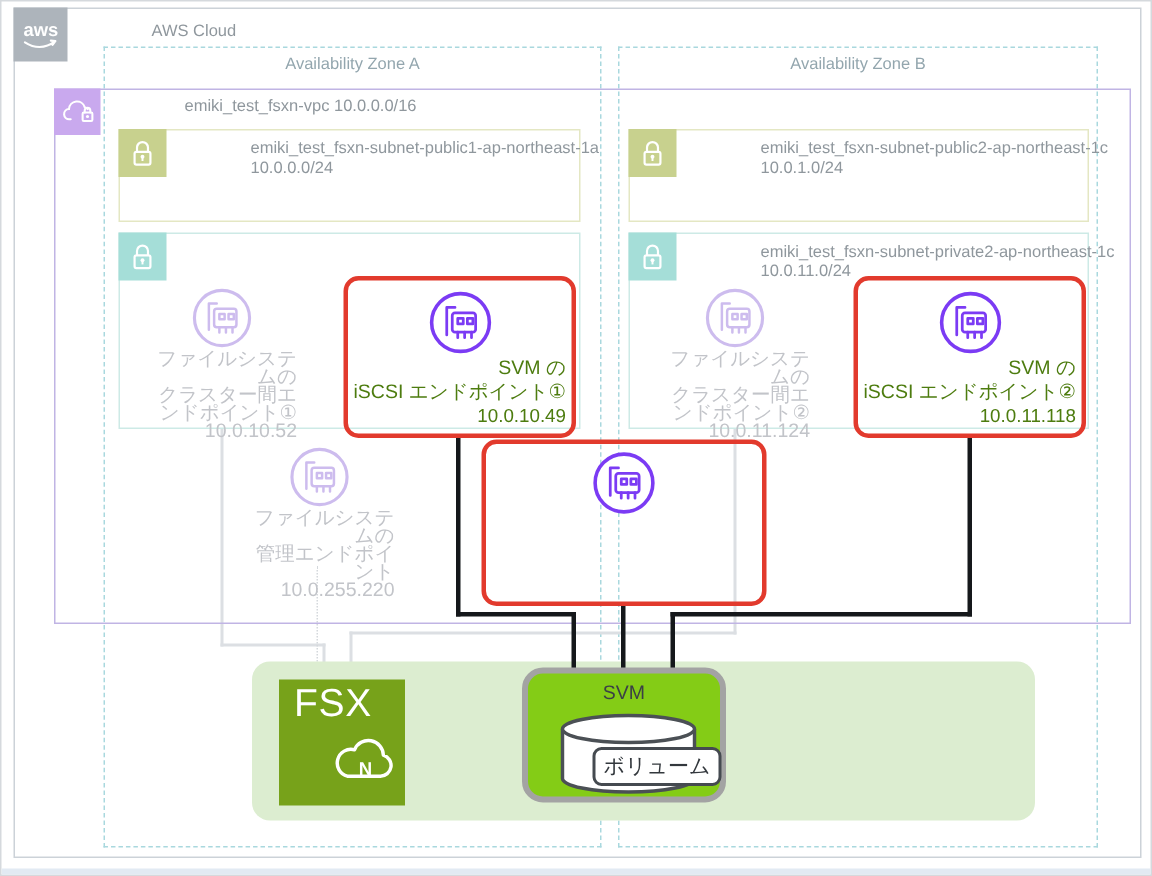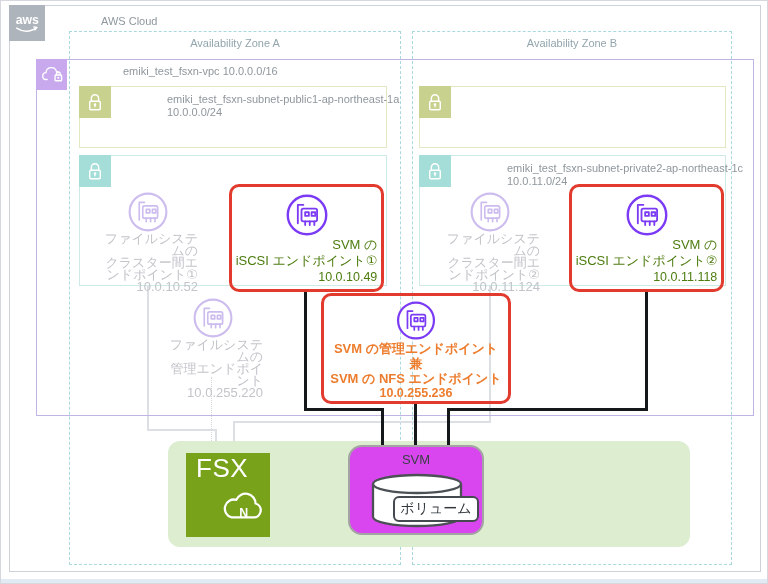--- a/index.html
+++ b/index.html
@@ -20,21 +20,21 @@
   .faded-label { color:#c2c4c9; font-size:13px; line-height:12px; text-align:right; }
   .red-box     { border:3px solid #e23a2d; border-radius:10px; background:transparent;
                  display:flex; flex-direction:column; align-items:center; }
   .blue-text   { color:#4d7c0f; font-weight:normal; font-size:13px; line-height:16px; text-align:right; }
   .orange-text { color:#ed7d2e; font-weight:bold; font-size:13px; line-height:15px; text-align:center; }
   .line-black  { background:#15181b; }
   .line-faint  { background:#dcdfe3; }
   .line-dotted { border-left:1.5px dotted #d4d8dc; }
   .band        { background:#dcedd0; border-radius:12px; }
   .fsx-sq      { background:#77a21a; }
-  .svm-box     { background:#d946ef; border:2px solid #a3a3a3; border-radius:14px; }
+  .svm-box     { background:#84cc16; border:4px solid #a3a3a3; border-radius:14px; }
   .vol-label   { background:#fff; border:2px solid #454a50; border-radius:6px;
                  font-size:14px; color:#33383d; display:flex; align-items:center; justify-content:center;margin-left:18px; }
   .eni-circle  { display:block; }
   .logo-aws    { background:#adb4bb; display:flex; align-items:center; justify-content:center; }
 </style>
 </head>
 <body>
 
 <div id="stage">
 
@@ -106,20 +106,24 @@
   <div class="abs icon-sq" style="left:418px;top:85px;width:32px;height:32px;background:#c8d18e;">
     <svg width="26" height="26" viewBox="0 0 32 32">
       <g fill="none" stroke="#fff" stroke-width="1.8">
         <path d="M11.5 15 v-3.5 a4.5 4.5 0 0 1 9 0 V15"></path>
         <rect x="9.5" y="15" width="13" height="10.5" rx="1.5"></rect>
       </g>
       <circle cx="16" cy="19" r="1.6" fill="#fff"></circle>
         <path d="M16 19.5 v3" stroke="#fff" stroke-width="1.6"></path>
     </svg>
   </div>
+  <div class="abs grey-label" style="left:458px;top:92px;width:260px;">
+    <div>emiki_test_fsxn-subnet-public2-ap-northeast-1c</div>
+    <div>10.0.1.0/24</div>
+  </div>
 
   <div class="abs subnet-priv" style="left:418px;top:154px;width:307px;height:131px;"></div>
   <div class="abs icon-sq" style="left:418px;top:154px;width:32px;height:32px;background:#a5ded8;">
     <svg width="26" height="26" viewBox="0 0 32 32">
       <g fill="none" stroke="#fff" stroke-width="1.8">
         <path d="M11.5 15 v-3.5 a4.5 4.5 0 0 1 9 0 V15"></path>
         <rect x="9.5" y="15" width="13" height="10.5" rx="1.5"></rect>
       </g>
       <circle cx="16" cy="19" r="1.6" fill="#fff"></circle>
         <path d="M16 19.5 v3" stroke="#fff" stroke-width="1.6"></path>
@@ -224,26 +228,20 @@
     <svg class="eni-circle" width="44" height="44" viewBox="0 0 48 48">
       <circle cx="24" cy="24" r="21" fill="#fff" stroke="#7b3bf4" stroke-width="2.6"></circle>
       <g stroke="#7b3bf4" stroke-width="2" fill="none" stroke-linecap="round" stroke-linejoin="round">
         <path d="M20 13 h-6 v20"></path>
           <rect x="18" y="17" width="17" height="14" rx="2"></rect>
         <rect x="22" y="21" width="4" height="4"></rect>
           <rect x="29" y="21" width="4" height="4"></rect>
         <path d="M22 31 v4 M27 31 v4 M32 31 v4"></path>
       </g>
     </svg>
-    <div class="orange-text">
-      <div>SVM の管理エンドポイント</div>
-      <div>兼</div>
-      <div>SVM の NFS エンドポイント</div>
-      <div style="font-size:12.5px;">10.0.255.236</div>
-    </div>
   </div>
 
   <div class="abs band" style="left:167px;top:440px;width:522px;height:106px;z-index:5;"></div>
 
   <div class="abs line-black" style="left:303px;top:291px;width:3px;height:119px;z-index:6;"></div>
   <div class="abs line-black" style="left:303px;top:407px;width:80px;height:3px;z-index:6;"></div>
   <div class="abs line-black" style="left:380px;top:407px;width:3px;height:40px;z-index:6;"></div>
   <div class="abs line-black" style="left:413px;top:403px;width:3px;height:44px;z-index:6;"></div>
   <div class="abs line-black" style="left:644px;top:291px;width:3px;height:119px;z-index:6;"></div>
   <div class="abs line-black" style="left:446px;top:407px;width:201px;height:3px;z-index:6;"></div>

